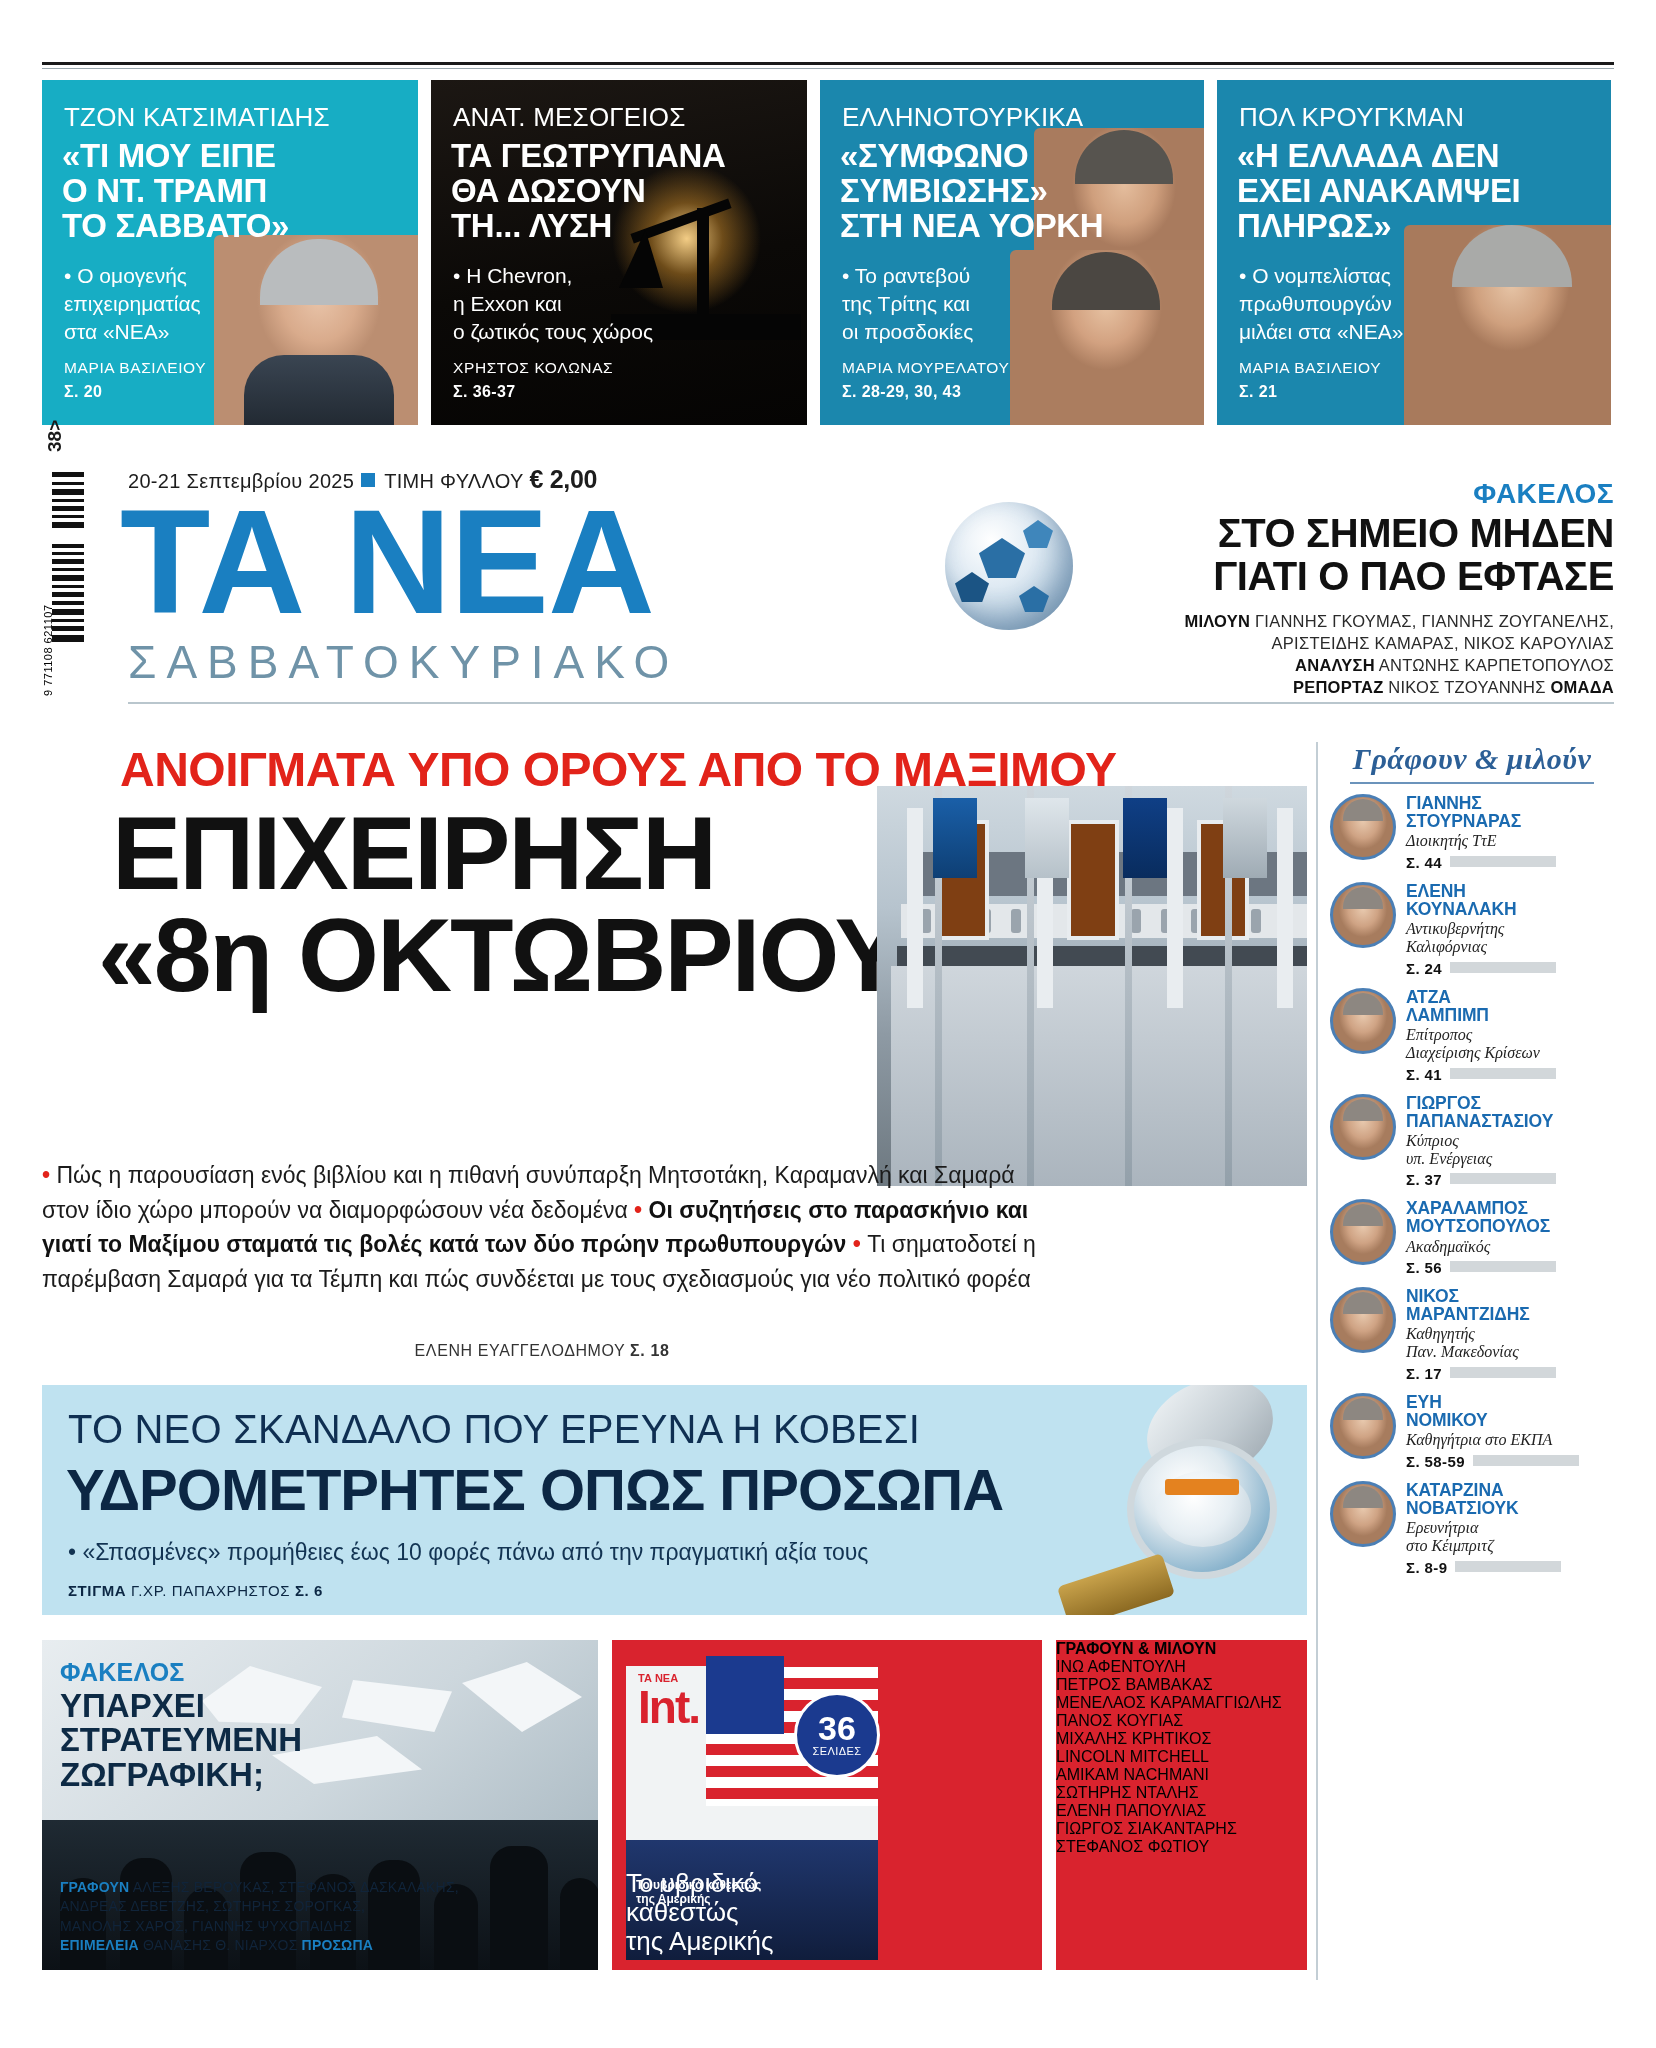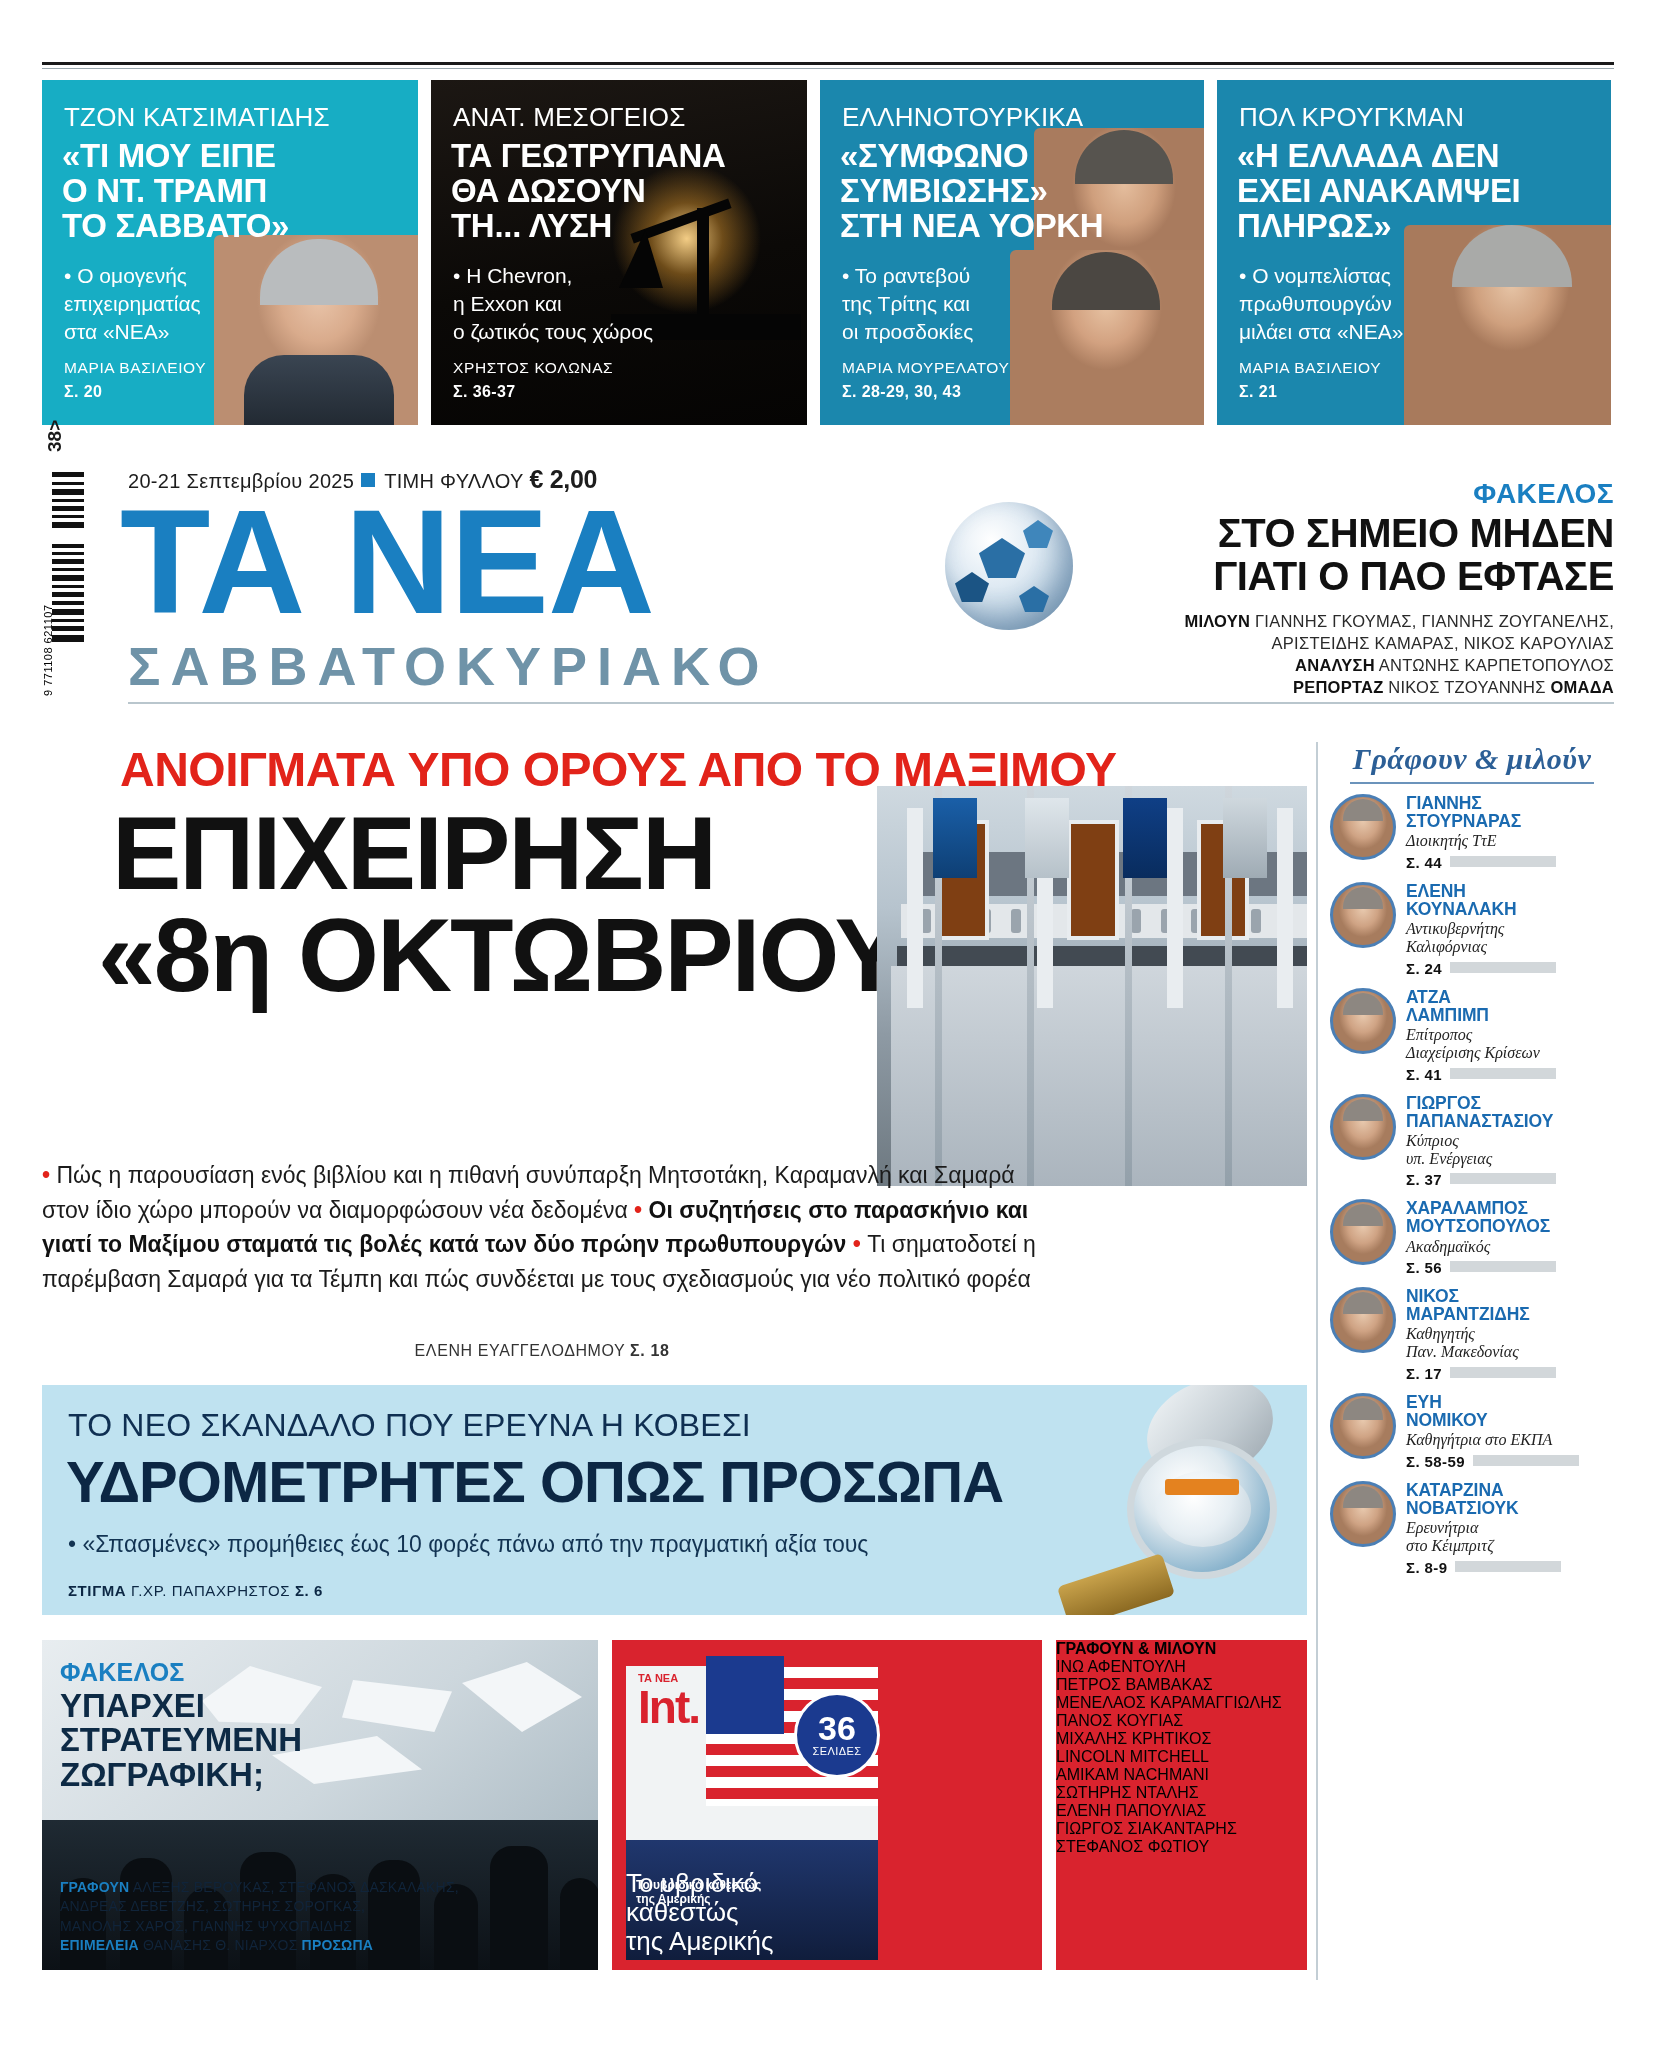--- a/index.html
+++ b/index.html
@@ -87,21 +87,21 @@
   .dateline .sq { display:inline-block; width:14px; height:14px; background:#1a7fc1; margin:0 9px 0 7px; vertical-align:1px;}
   .dateline .price { font-weight:700; font-size:25px; letter-spacing:-0.3px; }
 
   .barcode { position:absolute; left:44px; top:458px; width:40px; height:232px; }
   .barcode .bc { position:absolute; left:8px; width:32px; background:#111; }
   .bc-num { position:absolute; left:-2px; top:238px; font-size:11px; transform:rotate(-90deg); transform-origin:left top; white-space:nowrap; letter-spacing:.5px;}
   .issue-num { position:absolute; left:44px; top:452px; font-size:19px; font-weight:700; transform:rotate(-90deg); transform-origin:left top; color:#1a1a1a;}
 
   .logo { position:absolute; left:120px; top:48px; font-size:148px; font-weight:800; color:#1a7fc1;
           letter-spacing:-1px; line-height:1; }
-  .logo-sub { position:absolute; left:128px; top:195px; font-size:54px; color:#6f93a8; letter-spacing:10px; font-weight:700; }
+  .logo-sub { position:absolute; left:128px; top:195px; font-size:46px; color:#6f93a8; letter-spacing:10px; font-weight:400; }
 
   .ball { position:absolute; left:945px; top:62px; width:128px; height:128px; border-radius:50%;
      background:
        radial-gradient(circle at 36% 30%, #ffffff 0%, #dfeaf3 38%, #b9cfe0 66%, #8fb0c6 100%);
      box-shadow: inset -10px -12px 26px rgba(40,80,120,.38);
      overflow:hidden;
   }
   .ball i { position:absolute; background:#1e5f93; }
   .ball .p1{ width:46px;height:40px; left:34px; top:36px; clip-path:polygon(50% 0,100% 38%,80% 100%,20% 100%,0 38%); background:#2a6fa5;}
   .ball .p2{ width:34px;height:30px; left:10px; top:70px; clip-path:polygon(50% 0,100% 38%,80% 100%,20% 100%,0 38%); background:#1b5484;}
@@ -136,21 +136,21 @@
   .flag span { position:absolute; top:12px; left:-2px; width:44px; height:80px; }
 
   .lead-body { position:absolute; left:42px; top:1158px; width:1000px; font-size:23px; line-height:1.5; color:#1b1b1b;}
   .lead-body .rd { color:#e2231a; font-weight:800; }
   .lead-body b { font-weight:800; color:#111; }
   .lead-credit { position:absolute; left:42px; top:1342px; width:1000px; text-align:center; font-size:16px; letter-spacing:.6px; color:#333;}
   .lead-credit b { font-weight:800; }
 
   
   .scandal { position:absolute; left:42px; top:1385px; width:1265px; height:230px; background:#bfe2f0; overflow:hidden;}
-  .scandal .k { color:#0f2f52; font-size:32px; font-weight:400; padding:22px 0 0 26px; letter-spacing:.2px;}
+  .scandal .k { color:#0f2f52; font-size:40px; font-weight:400; padding:22px 0 0 26px; letter-spacing:.2px;}
   .scandal .h { color:#0c2744; font-size:58px; font-weight:800; padding:4px 0 0 24px; letter-spacing:-1px;}
   .scandal .b { color:#123352; font-size:23px; padding:16px 0 0 26px;}
   .scandal .cr { position:absolute; left:26px; bottom:16px; font-size:15px; letter-spacing:.6px; color:#0c2744;}
   .scandal .cr b { font-weight:800; }
   .meter { position:absolute; right:16px; top:-6px; width:250px; height:236px; }
   .meter .lid { position:absolute; right:16px; top:2px; width:130px; height:96px; border-radius:50%;
      background:linear-gradient(150deg,#f2f6f8,#c3ccd2 60%,#9aa5ad); transform:rotate(-22deg); }
   .meter .bowl{ position:absolute; right:14px; top:60px; width:150px; height:140px; border-radius:50%;
      background:radial-gradient(circle at 38% 32%, #ffffff 0%, #dfe9ef 36%, #8fb7cf 72%, #5d93b3 100%);
      border:7px solid #cfd8dd; }

